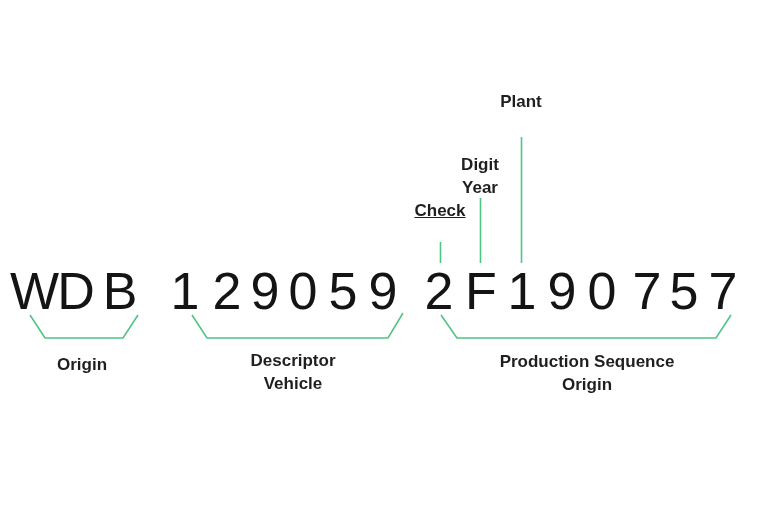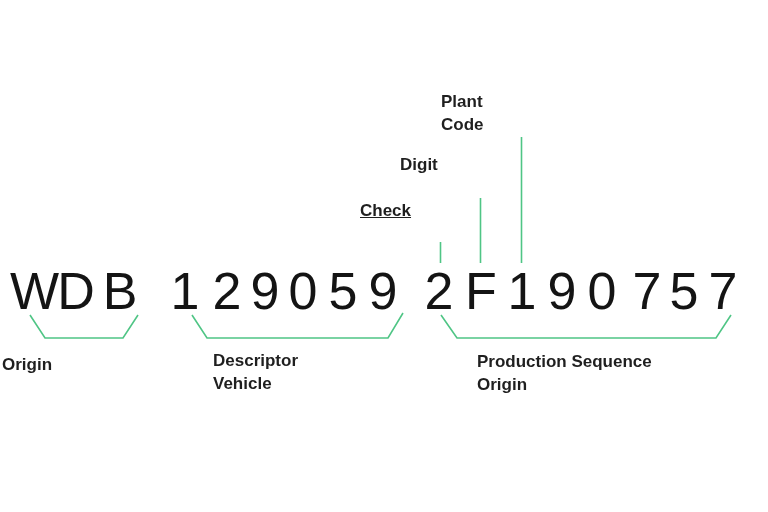--- a/index.html
+++ b/index.html
@@ -32,21 +32,21 @@
   
   #connectors {
     position: absolute;
     left: 0;
     top: 0;
     pointer-events: none;
   }
   
   .lbl {
     position: absolute;
-    text-align: left;
+    text-align: center;
     font-size: 17px;
     font-weight: 600;
     line-height: 23px;
     color: #1f1f1f;
     white-space: nowrap;
   }
   .lbl span { display: block; }
   #plant-code-label   { left: 441px; top: 90px;  width: 160px; }
   #model-year-label   { left: 400px; top: 153px; width: 160px; }
   #check-digit-label  { left: 360px; top: 199px; width: 160px; text-decoration: underline; }
@@ -83,24 +83,24 @@
     <polyline points="30,315 45,338 123,338 138,315" fill="none" stroke-width="1.6" stroke="#4fc585"></polyline>
     <polyline points="192,315 207,338 388,338 403,313" fill="none" stroke-width="1.6" stroke="#4fc585"></polyline>
     <polyline points="441,315 457,338 716,338 731,315" fill="none" stroke-width="1.6" stroke="#4fc585"></polyline>
     <line x1="440.5" y1="242" x2="440.5" y2="263" stroke-width="1.6" stroke="#4fc585"></line>
     <line x1="480.5" y1="198" x2="480.5" y2="263" stroke-width="1.6" stroke="#4fc585"></line>
     <line x1="521.5" y1="137" x2="521.5" y2="263" stroke-width="1.6" stroke="#4fc585"></line>
   </svg>
 
   <div class="lbl" id="plant-code-label">
     <span>Plant</span>
-    <span>Code</span>
   </div>
   <div class="lbl" id="model-year-label">
     <span>Digit</span>
+    <span>Year</span>
   </div>
   <div class="lbl" id="check-digit-label">
     <span>Check</span>
   </div>
 
   <div class="lbl" id="origin-label">
     <span>Origin</span>
   </div>
   <div class="lbl" id="vehicle-descriptor-label">
     <span>Descriptor</span>

